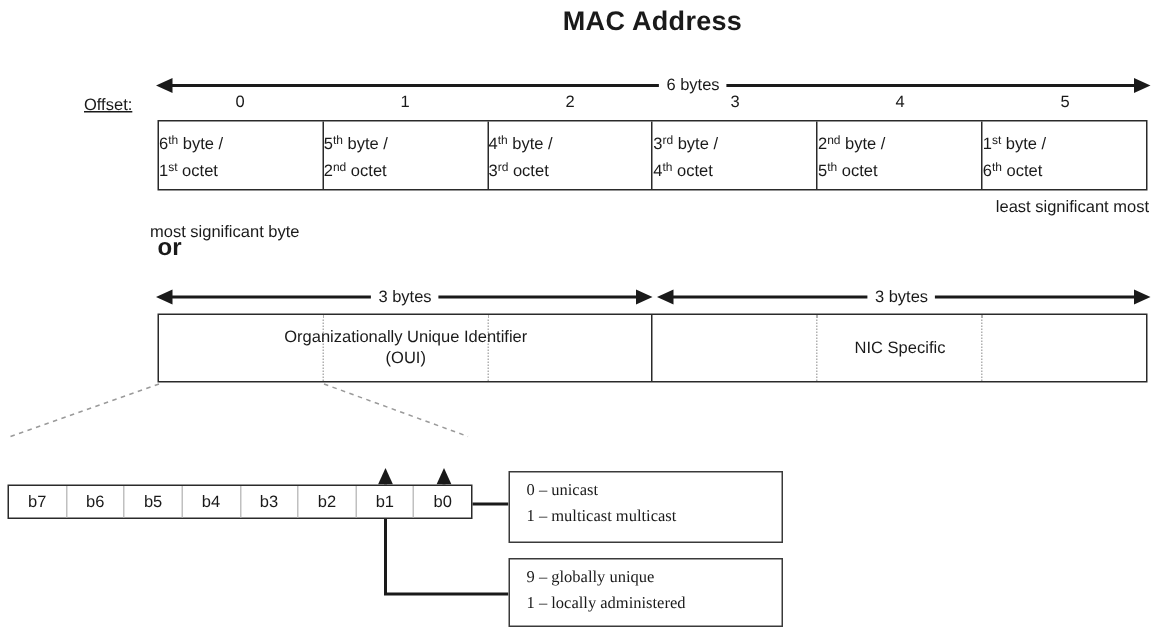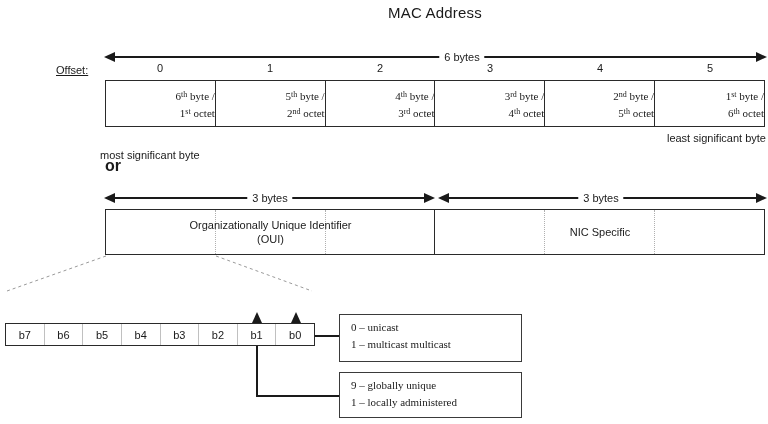--- a/index.html
+++ b/index.html
@@ -1,31 +1,31 @@
 <!DOCTYPE html>
 <html><head>
 <meta charset="utf-8">
 <style>
   html,body{margin:0;padding:0;background:#fff;}
   .canvas{position:relative;width:768px;height:424px;background:#fff;
           font-family:"Liberation Sans",sans-serif;color:#1a1a1a;overflow:hidden;}
   .canvas svg{position:absolute;left:0;top:0;}
   .abs{position:absolute;}
   .title{left:105px;top:4px;width:660px;text-align:center;
-         font-size:15px;font-weight:normal;letter-spacing:0.2px;}
+         font-size:18px;font-weight:bold;letter-spacing:0.2px;}
   .or{left:105px;top:157px;width:660px;text-align:left;font-size:16px;font-weight:bold;}
   .arrowlabel{transform:translate(-50%,-50%);background:#fff;padding:0 5px;
               font-size:11px;white-space:nowrap;z-index:3;}
   .offsetlbl{left:56px;top:64px;font-size:11px;text-decoration:underline;}
   .offsets{left:105px;top:62px;width:660px;display:flex;}
   .offsets span{flex:1;text-align:center;font-size:11px;}
   .tbl1{left:105px;top:80px;width:658px;height:45px;display:flex;
         border:1px solid #2a2a2a;background:#fff;}
   .tbl1 .cell{flex:1;display:flex;flex-direction:column;justify-content:center;
-              text-align:right;font-size:11px;line-height:15px;border-left:1px solid #2a2a2a;font-family:Liberation Serif, serif;}
+              text-align:left;font-size:11px;line-height:15px;border-left:1px solid #2a2a2a;}
   .tbl1 .cell:first-child{border-left:none;}
   .sup{font-size:8px;vertical-align:3px;}
   .msb{left:100px;top:149px;font-size:11px;}
   .lsb{right:2px;top:132px;font-size:11px;}
   .tbl2{left:105px;top:209px;width:658px;height:44px;border:1px solid #2a2a2a;
         background:#fff;display:flex;}
   .tbl2 .bg{flex:1;border-left:1px dotted #b0b0b0;}
   .tbl2 .bg:first-child{border-left:none;}
   .tbl2 .bg.solid{border-left:1px solid #2a2a2a;}
   .tbl2-label{top:209px;height:46px;display:flex;flex-direction:column;
@@ -114,21 +114,21 @@
       <div><span>2</span><span class="sup">nd</span><span> byte /</span></div>
       <div><span>5</span><span class="sup">th</span><span> octet</span></div>
     </div>
     <div class="cell">
       <div><span>1</span><span class="sup">st</span><span> byte /</span></div>
       <div><span>6</span><span class="sup">th</span><span> octet</span></div>
     </div>
   </div>
 
   <div class="abs msb">most significant byte</div>
-  <div class="abs lsb">least significant byte</div>
+  <div class="abs lsb">least significant most</div>
 
   <div class="abs or">or</div>
 
   <span class="abs arrowlabel" style="left:270px;top:198px;">3 bytes</span>
   <span class="abs arrowlabel" style="left:601px;top:198px;">3 bytes</span>
 
   <div class="abs tbl2">
     <div class="bg"></div>
     <div class="bg"></div>
     <div class="bg"></div>

